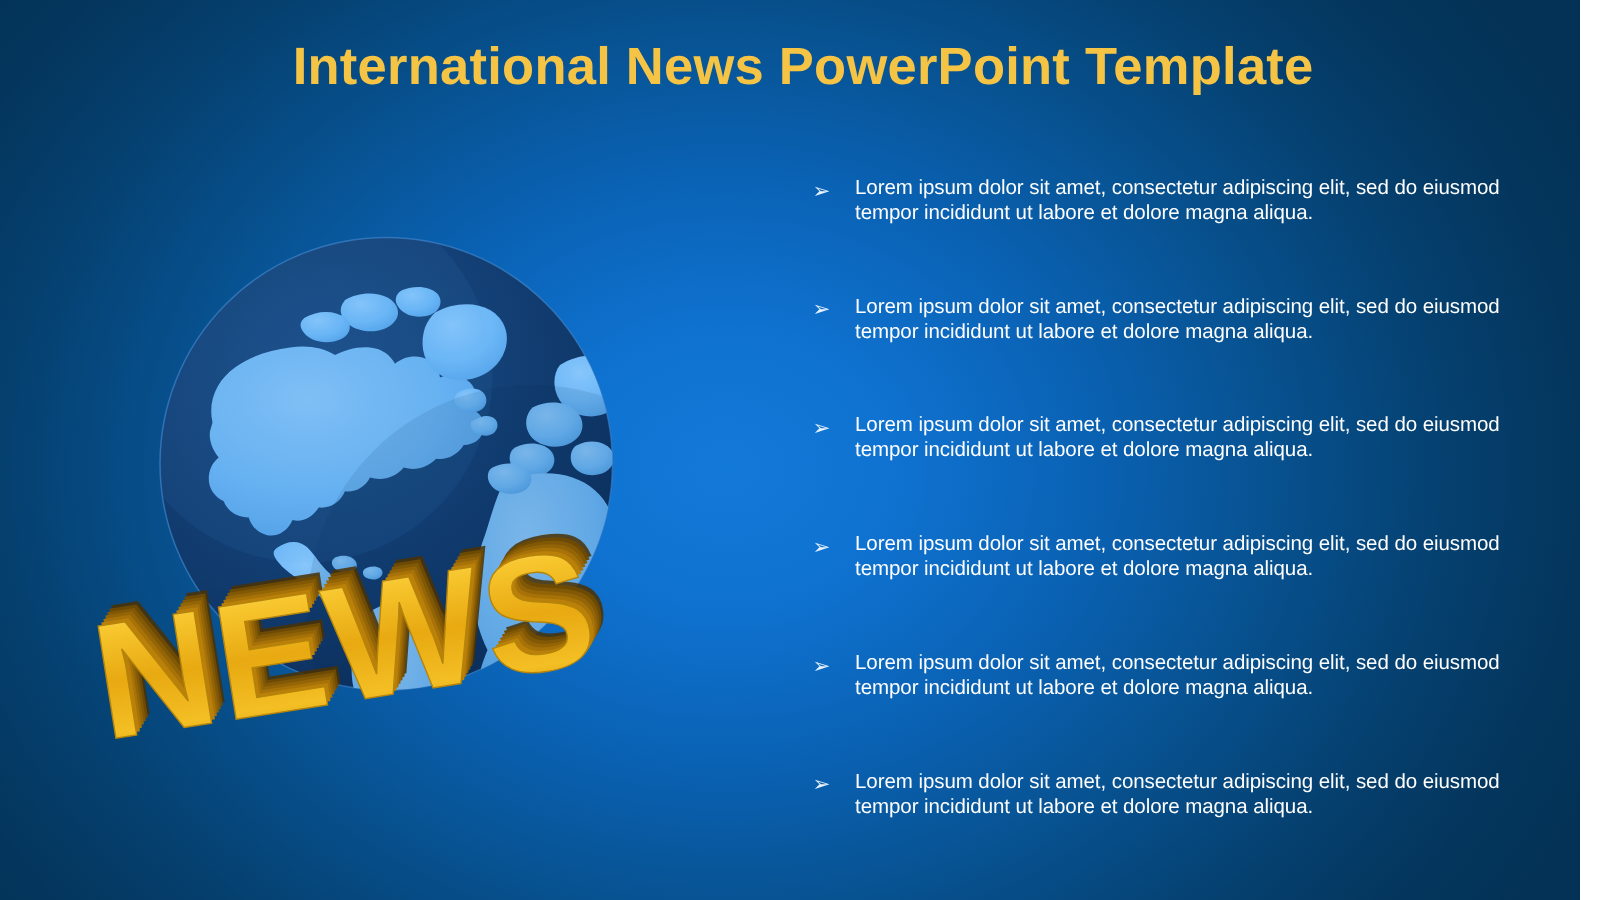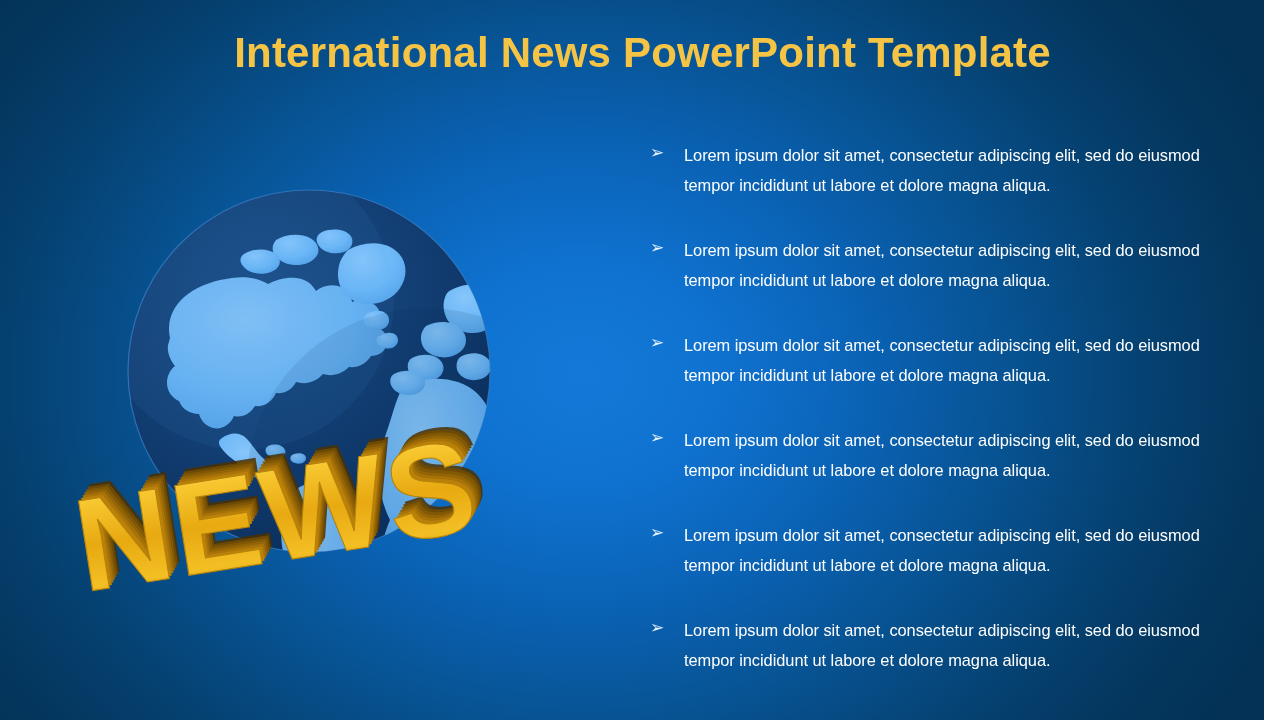--- a/index.html
+++ b/index.html
@@ -102,21 +102,21 @@
   }
 
   .bullet-text {
     position: absolute;
     left: 34px;
     top: 0px;
     width: 552px;
     color: #ffffff;
     font-family: "Liberation Sans", sans-serif;
     font-size: 16.4px;
-    line-height: 30px;
+    line-height: 20px;
     letter-spacing: -0.05px;
   }
 </style>
 </head>
 <body>
 
 <div id="slide">
 
   <div id="title">International News PowerPoint Template</div>
 

